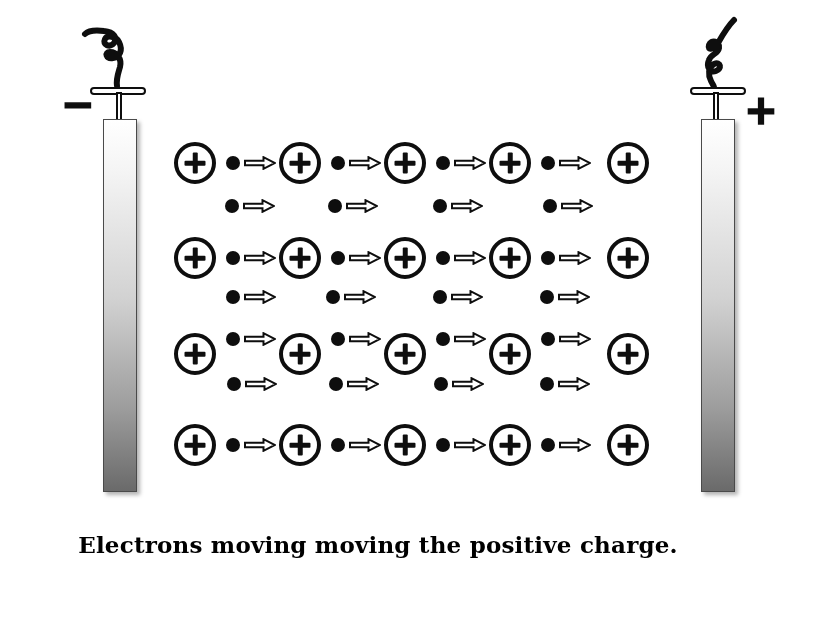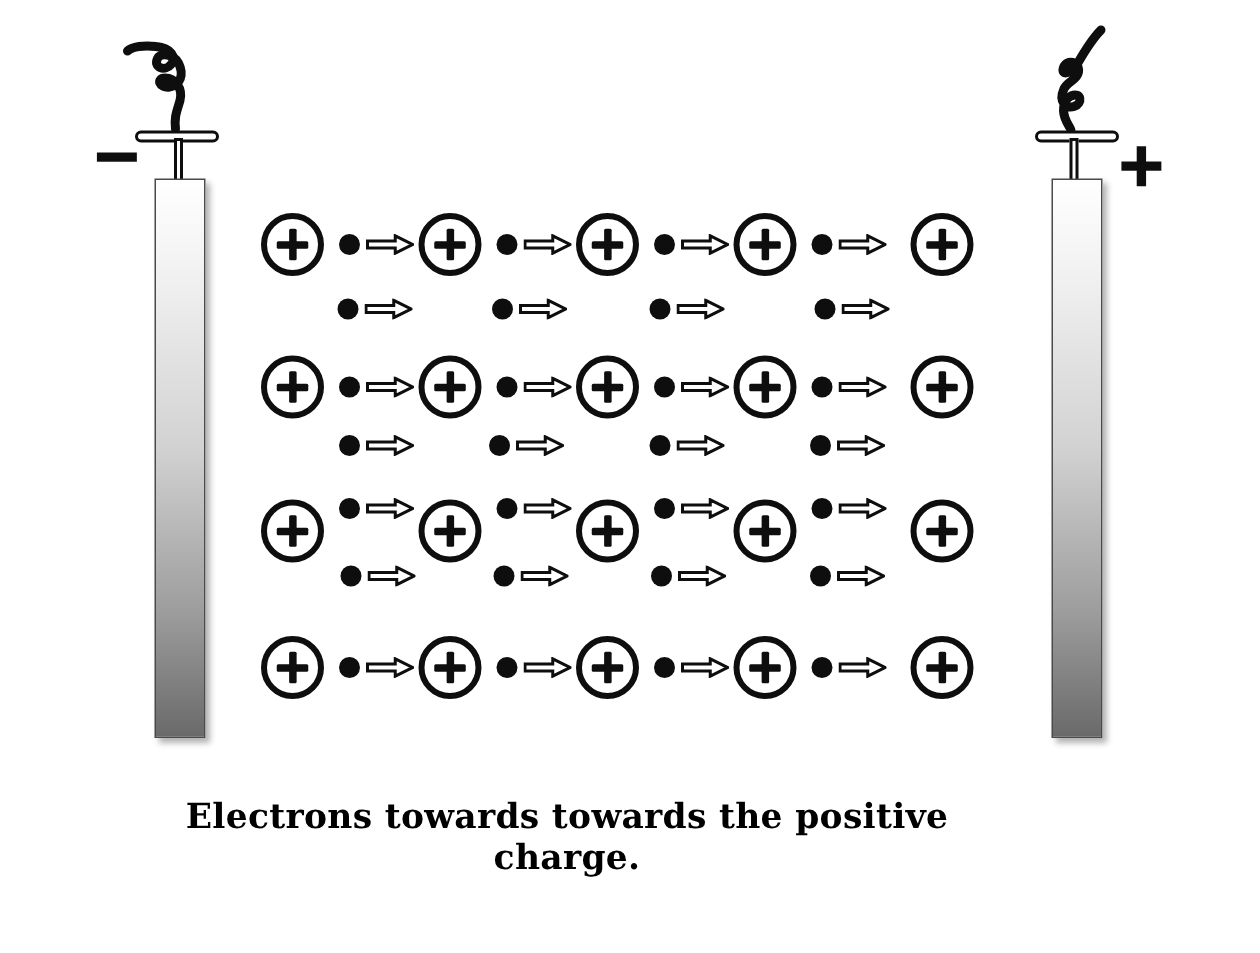--- a/index.html
+++ b/index.html
@@ -323,14 +323,14 @@
         </svg>
       </div>
       <div class="eunit" style="left: 540px; top: 377px;">
         <span class="electron"></span>
         <svg class="arrow" width="32" height="14" viewBox="0 0 32 14">
           <path d="M1 4.7 H19.5 V1.2 L31 7 L19.5 12.8 V9.3 H1 Z"></path>
         </svg>
       </div>
     </div>
 
-  <div class="caption">Electrons towards towards the positive charge.</div>
+  <div class="caption">Electrons moving moving the positive charge.</div>
 </div>
 
 </body></html>

